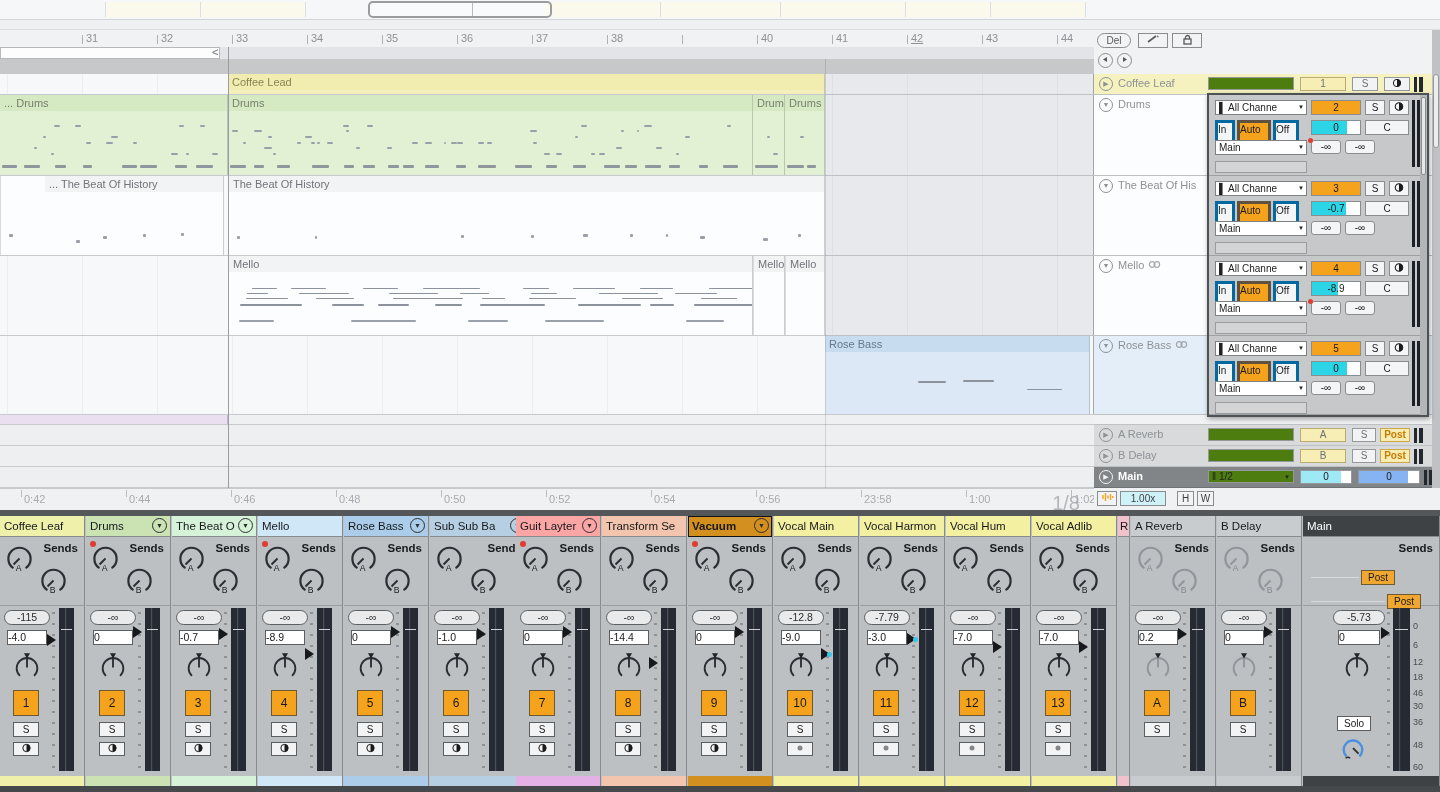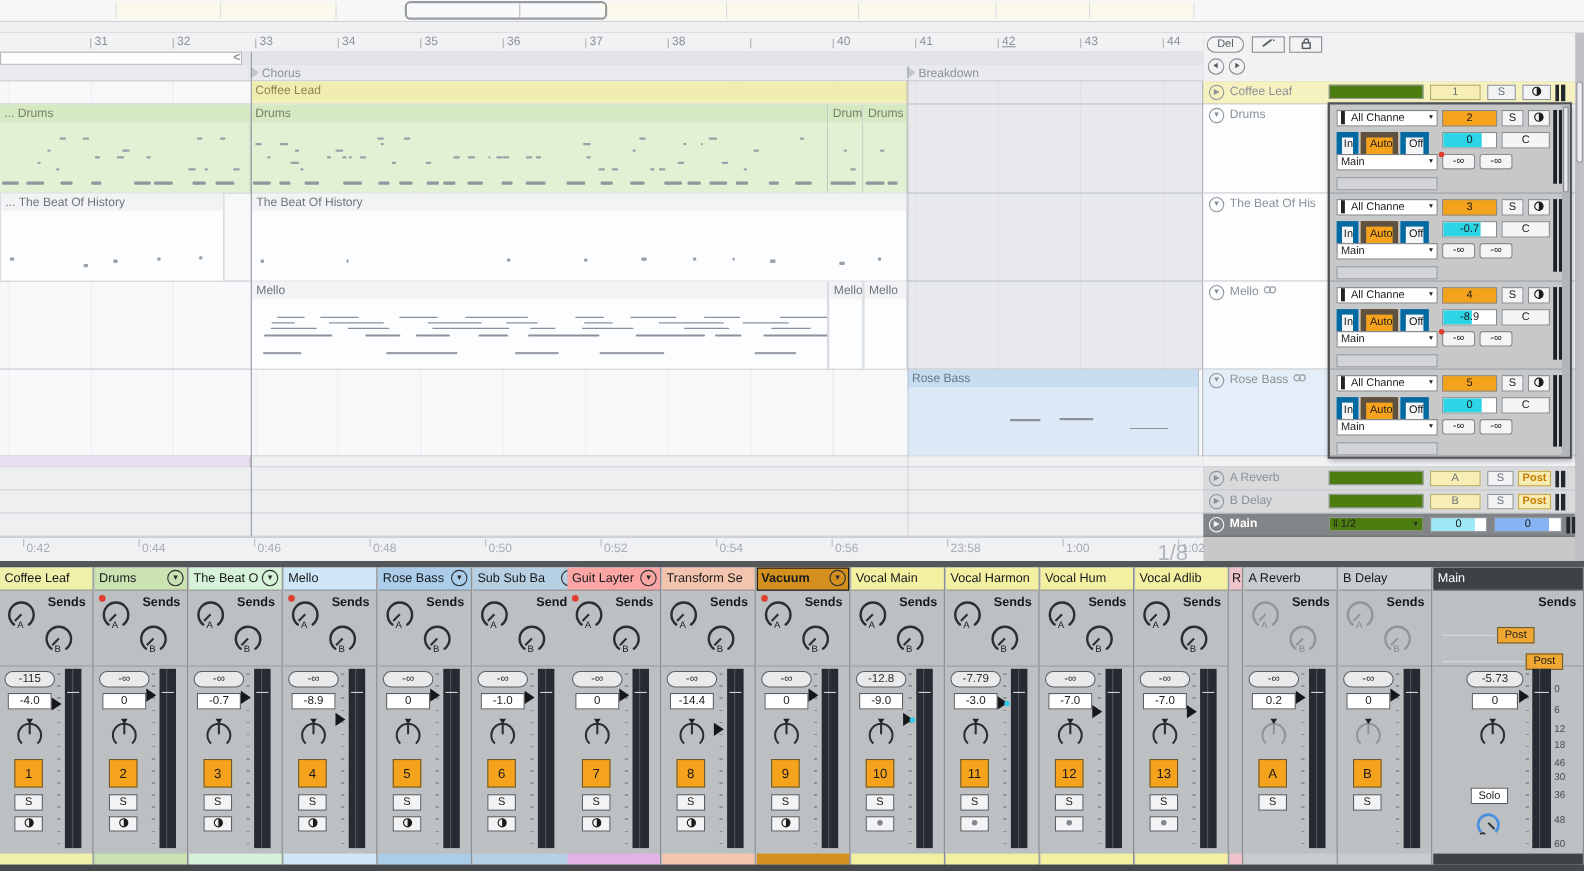--- a/index.html
+++ b/index.html
@@ -70,21 +70,21 @@
 #delbtn{border-radius:8px;width:34px}
 .circbtn{position:absolute;width:15px;height:15px;border:1px solid #8a8d90;border-radius:50%;background:#f2f3f4;color:#55595c;font-size:8px;line-height:13px;text-align:center}
 
 #panel{left:1207px;top:93px;width:222px;height:324px;border:2px solid #4f5254;background:#c6c8ca;box-shadow:1px 2px 5px rgba(0,0,0,.35);z-index:5}
 #pscroll{position:absolute;right:0;top:0;width:7px;height:320px;background:#b3b6b9}
 #pscroll .h{position:absolute;left:1px;top:2px;width:5px;height:78px;background:#e6e7e8;border:1px solid #8a8d90;border-radius:2px}
 .prow{position:absolute;left:0;width:215px;border-bottom:1px solid #9ca0a3}
 .pbox{position:absolute;height:15px;border:1px solid #7e8184;background:#fff;font-size:10px;color:#222;line-height:13px;padding:0 3px;white-space:nowrap;overflow:hidden}
 .pbox .dd{position:absolute;right:2px;top:0;font-size:6px;color:#222;line-height:13px}
 .pbox .pre{font-weight:bold;margin-right:2px}
-.mbtn{position:absolute;height:28px;border:5px solid #0369a1;background:#f4f5f6;font-size:10px;text-align:right;line-height:13px;color:#1a1a1a}
+.mbtn{position:absolute;height:28px;border:3px solid #0369a1;background:#f4f5f6;font-size:10px;text-align:left;line-height:13px;color:#1a1a1a}
 .mbtn.on{background:#f5a31c;border-color:#5e5140}
 .pempty{position:absolute;height:12px;background:#d2d4d6;border:1px solid #9a9da0}
 .pnum{position:absolute;height:15px;background:#f5a31c;border:1px solid #8a8d90;text-align:center;line-height:13px;font-size:10px;color:#1a1a1a}
 .psolo{position:absolute;height:15px;background:#f4f5f6;border:1px solid #8a8d90;text-align:center;line-height:13px;font-size:10px;color:#1a1a1a}
 .prec{position:absolute;height:15px;width:20px;background:#f4f5f6;border:1px solid #8a8d90;text-align:center;line-height:11px}
 .pvol{position:absolute;height:15px;border:1px solid #8a8d90;background:#fff;overflow:hidden;text-align:center;font-size:10px;line-height:13px;color:#1a1a1a}
 .pvol .fill{position:absolute;left:0;top:0;bottom:0;background:#2bd5e5}
 .pvol .t{position:relative}
 .ppan{position:absolute;height:15px;border:1px solid #8a8d90;background:#f4f5f6;text-align:center;font-size:10px;line-height:13px;color:#1a1a1a}
 .psend{position:absolute;height:14px;width:30px;border:1px solid #8a8d90;border-radius:3px;background:#f4f5f6;text-align:center;font-size:10px;line-height:12px;color:#1a1a1a}
@@ -96,21 +96,21 @@
 .s-head{position:absolute;left:0;top:0;right:0;height:21px;line-height:20px;padding:0 4px;font-size:11.5px;font-weight:500;color:#17191b;white-space:nowrap;overflow:hidden;border-bottom:1px solid #898c8f}
 .s-head.sel{outline:1px solid #131313;outline-offset:-1px;font-weight:600}
 .foldc{position:absolute;right:3px;top:2px;width:15px;height:15px;border:1.2px solid #2b2e31;border-radius:50%;font-size:7px;line-height:13px;text-align:center;color:#2b2e31;background:transparent}
 .s-sends{position:absolute;left:0;top:21px;right:0;height:69px;border-bottom:1px solid #9a9da0}
 .sends-lbl{position:absolute;right:6px;top:5px;font-weight:bold;font-size:11.5px;color:#17191b}
 .knobA{position:absolute;left:5px;top:7px}
 .knobB{position:absolute;left:39px;top:29px}
 .reddot{position:absolute;left:4px;top:4px;width:6px;height:6px;border-radius:50%;background:#e03c2f}
 .s-ctrl{position:absolute;left:0;top:90px;right:0;height:170px}
 .peak{position:absolute;left:4px;top:4px;width:46px;height:15px;border:1px solid #5c5f62;border-radius:8px;background:#e9eaeb;text-align:center;font-size:10.5px;line-height:13px;color:#2b2e31}
-.vol{position:absolute;left:7px;top:24px;width:40px;height:15px;border:1px solid #5c5f62;background:#fff;text-align:center;font-size:10.5px;line-height:13px;color:#1a1a1a}
+.vol{position:absolute;left:7px;top:24px;width:40px;height:15px;border:1px solid #5c5f62;background:#fff;font-size:10.5px;line-height:13px;color:#1a1a1a}
 .pank{position:absolute;left:11px;top:46px}
 .num{position:absolute;left:13px;top:84px;width:26px;height:26px;background:#f5a31c;border:1px solid #6b5a33;text-align:center;line-height:24px;font-size:12px;color:#1a1a1a}
 .sol{position:absolute;left:13px;top:116px;width:26px;height:15px;background:#f2f3f4;border:1px solid #5c5f62;text-align:center;font-size:10px;line-height:13px;color:#1a1a1a}
 .armb{position:absolute;left:13px;top:136px;width:26px;height:14px;background:#f2f3f4;border:1px solid #5c5f62;text-align:center;line-height:10px}
 .ticks{position:absolute;left:52px;top:6px;bottom:8px;width:3px;background:repeating-linear-gradient(to bottom,#8e9296 0 1.5px,transparent 1.5px 11px)}
 .meter{position:absolute;left:59px;top:2px;bottom:5px;width:15px;background:linear-gradient(to right,#262b33 0 6px,#4d525a 6px 7px,#2c313a 7px 8px,#262b33 8px 15px)}
 .meter:after{content:'';position:absolute;left:2px;right:2px;top:13%;height:1px;background:#cfd3d8}
 .tri{position:absolute;left:47px;width:0;height:0;border-top:6px solid transparent;border-bottom:6px solid transparent;border-left:9px solid #16181c}
 .adot{position:absolute;left:53px;width:5px;height:5px;border-radius:50%;background:#35c8e8;z-index:2}
 .s-color{position:absolute;left:0;top:260px;right:0;height:10px}
@@ -200,24 +200,20 @@
       <svg width="7" height="7" viewBox="0 0 7 7">
           <polygon points="2,1 2,6 6,3.5" fill="#55595c"></polygon>
         </svg>
     </div>
   </div>
 
   <div class="abs" id="scrub">
     <div id="loopbar"></div>
     <div id="loopend">&lt;</div>
   </div>
-  <div class="abs" id="locators">
-      <div class="locflag" style="left: 228px;"><span class="ftri"></span><span>Chorus</span></div>
-      <div class="locflag" style="left: 825px;"><span class="ftri"></span><span>Breakdown</span></div>
-    </div>
 
   <div class="abs" id="lanes">
       <div class="lane" style="top: 0px; height: 21px;">
         <div class="clip c-yellow" style="left: 228px; width: 597px;">
           <div class="ct">Coffee Lead</div>
         </div>
       </div>
       <div class="lane" style="top: 21px; height: 81px;">
         <div class="clip c-green" style="left: 0px; width: 228px;">
           <div class="ct">... Drums</div>
@@ -314,21 +310,21 @@
           <i style="left: 16.3894px; top: 70px; width: 8.77373px; height: 3px; background: rgb(143, 150, 158);"></i>
         </div>
         <div class="clip c-green" style="left: 785px; width: 40px;">
           <div class="ct">Drums</div>
           <i style="left: 14.7751px; top: 40.94px; width: 3.7759px; height: 2px; background: rgb(153, 160, 168);"></i>
           <i style="left: 2px; top: 70px; width: 17.4371px; height: 3px; background: rgb(143, 150, 158);"></i>
           <i style="left: 22.2159px; top: 70px; width: 8.72653px; height: 3px; background: rgb(143, 150, 158);"></i>
         </div>
       </div>
       <div class="lane" style="top: 102px; height: 80px;">
-        <div class="clip c-white" style="left: 0px; width: 204px;">
+        <div class="clip c-white" style="left: 0px; width: 224px; padding-left: 44px;">
           <div class="ct">... The Beat Of History</div>
           <i style="left: 8px; top: 57.5955px; width: 3.73536px; height: 3px; background: rgb(153, 160, 168);"></i>
           <i style="left: 74.8463px; top: 64.0971px; width: 3.95601px; height: 3px; background: rgb(153, 160, 168);"></i>
           <i style="left: 102.424px; top: 60.3071px; width: 3.08239px; height: 3px; background: rgb(153, 160, 168);"></i>
           <i style="left: 142.378px; top: 58.4342px; width: 3.11525px; height: 3px; background: rgb(153, 160, 168);"></i>
           <i style="left: 180.122px; top: 57.0701px; width: 2.55074px; height: 3px; background: rgb(153, 160, 168);"></i>
         </div>
         <div class="clip c-white" style="left: 228px; width: 597px;">
           <div class="ct">The Beat Of History</div>
           <i style="left: 8px; top: 59.6868px; width: 3.49742px; height: 3px; background: rgb(153, 160, 168);"></i>
@@ -496,20 +492,36 @@
         <div class="hbtn" style="left: 206px; top: 3px; width: 52px; background: linear-gradient(to right, rgb(159, 232, 245) 0px, rgb(159, 232, 245) 80%, rgb(255, 255, 255) 80%); color: rgb(26, 26, 26);">0</div>
         <div class="hbtn" style="left: 264px; top: 3px; width: 62px; background: linear-gradient(to right, rgb(134, 180, 242) 0px, rgb(134, 180, 242) 82%, rgb(255, 255, 255) 82%); color: rgb(26, 26, 26);">0</div>
         <div class="hmeter" style="left: 330px; top: 3px; height: 15px;"></div>
       </div>
     </div>
 
   <div class="abs" id="vscroll">
       <div class="h"></div>
     </div>
 
+  <div class="abs" id="speedrow">
+    <div class="sbtn" style="left:3px;top:3px;width:20px">
+      <svg width="13" height="10" viewBox="0 0 13 10">
+          <g stroke="#f5a31c" stroke-width="1.4">
+            <line x1="2" y1="3" x2="2" y2="7"></line>
+            <line x1="4.5" y1="1" x2="4.5" y2="9"></line>
+            <line x1="7" y1="3.5" x2="7" y2="6.5"></line>
+            <line x1="9.5" y1="2" x2="9.5" y2="8"></line>
+            <line x1="11.8" y1="4" x2="11.8" y2="6"></line>
+          </g>
+        </svg>
+    </div>
+    <div class="sbtn" id="ratebox" style="left:26px;top:3px;width:46px">1.00x</div>
+    <div class="sbtn" style="left:83px;top:3px;width:17px">H</div>
+    <div class="sbtn" style="left:103px;top:3px;width:17px">W</div>
+  </div>
 
   <div class="abs" id="panel">
     <div id="prows">
         <div class="prow" style="top: 0px; height: 81px;">
     <div class="pbox" style="left:6px;top:5px;width:92px"><span class="pre">▌</span><span>All Channe</span><span class="dd">▼</span></div>
     <div class="mbtn" style="left:6px;top:25px;width:20px">In</div>
     <div class="mbtn on" style="left:28px;top:25px;width:34px">Auto</div>
     <div class="mbtn" style="left:64px;top:25px;width:26px">Off</div>
     <div class="pbox" style="left:6px;top:45px;width:92px"><span>Main</span><span class="dd">▼</span></div>
     <div class="pempty" style="left:6px;top:66px;width:92px"></div>

